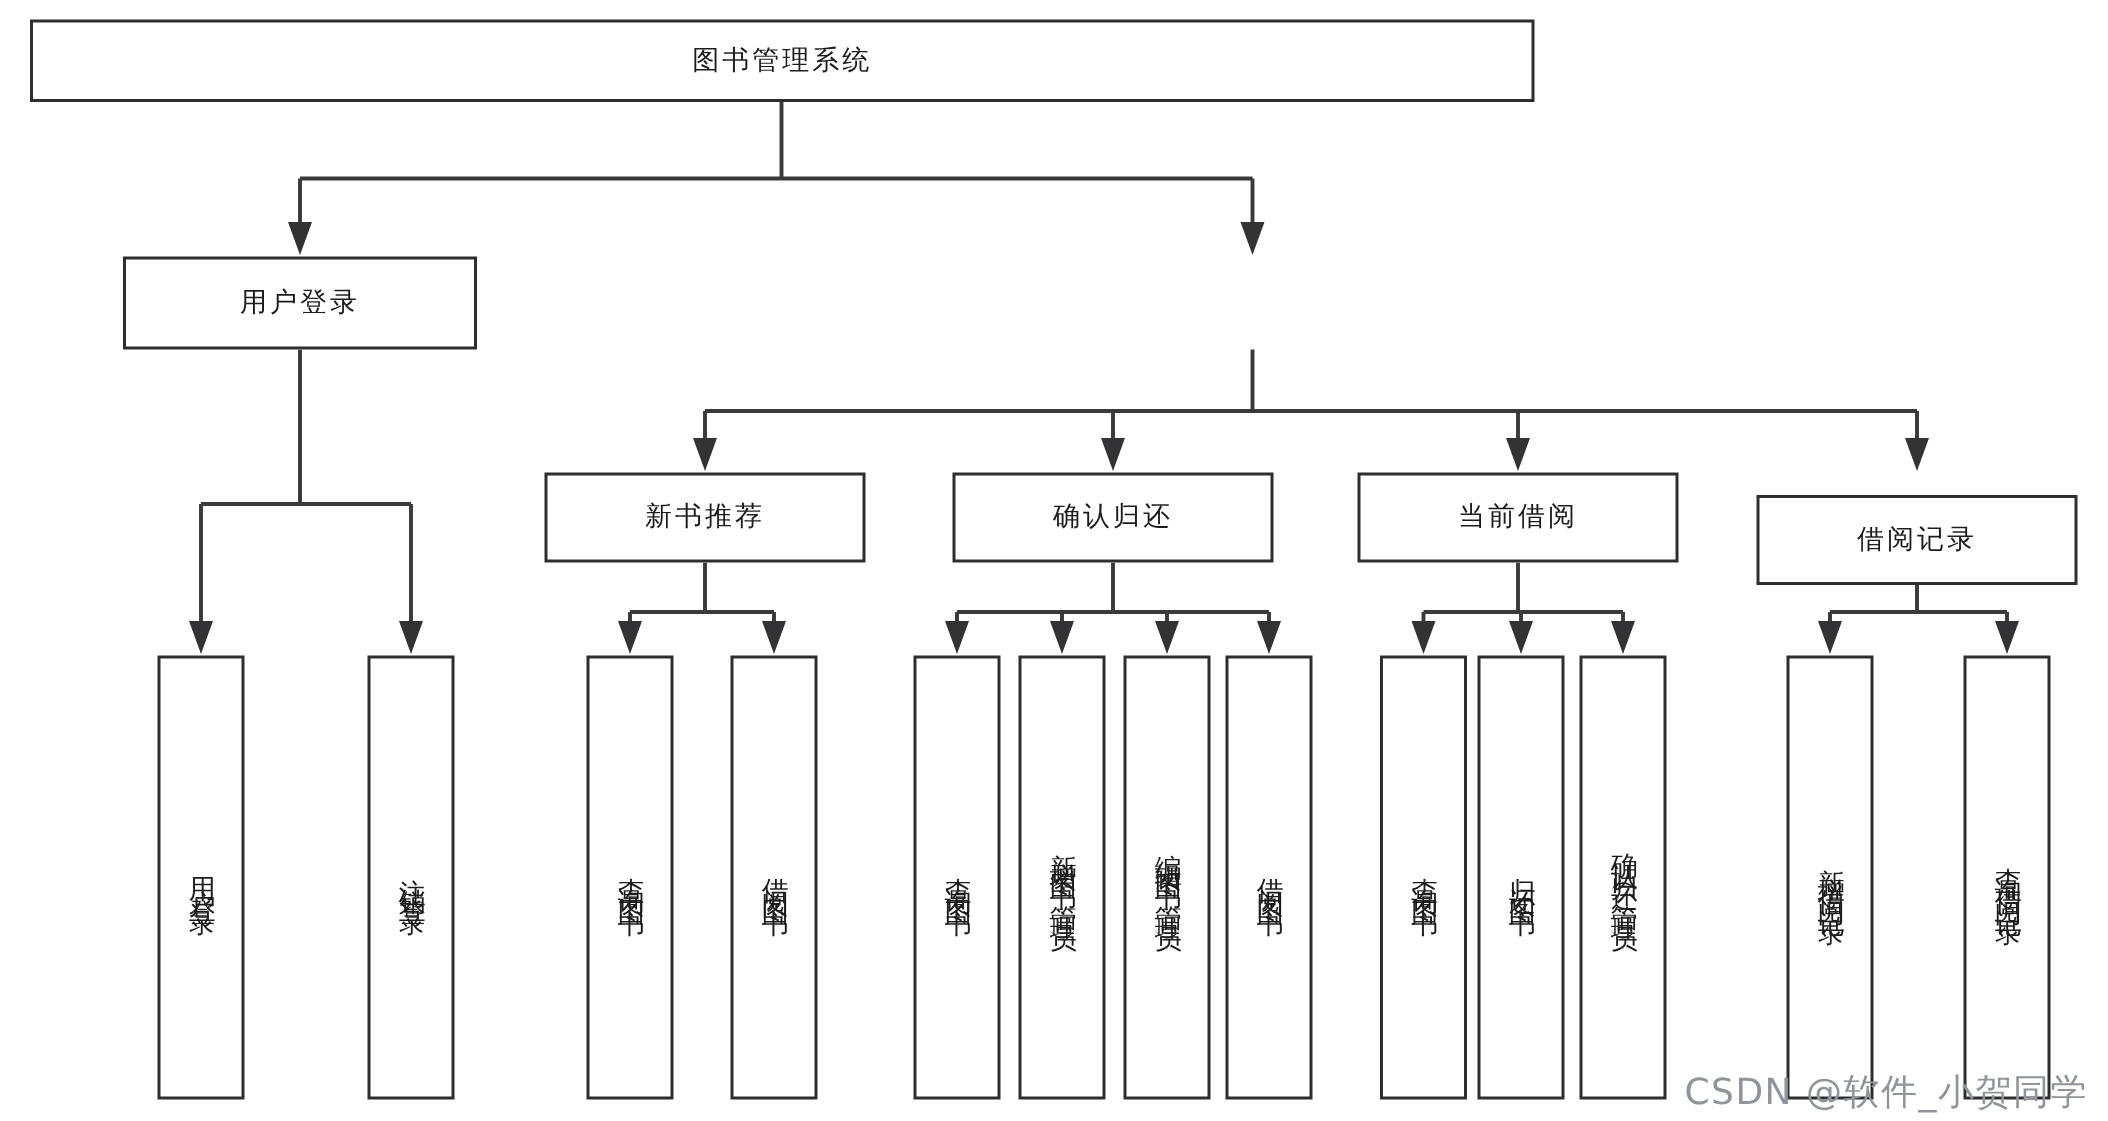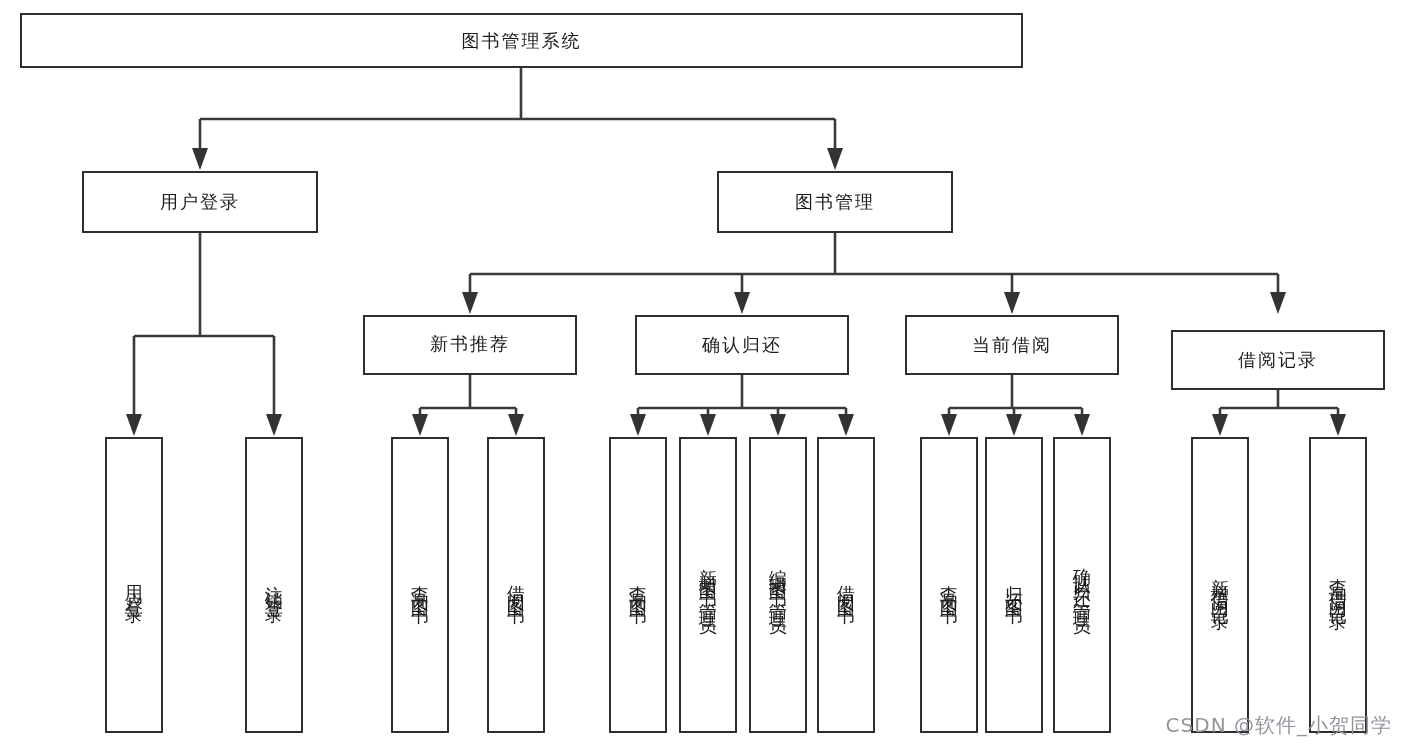--- a/index.html
+++ b/index.html
@@ -44,21 +44,21 @@
     writing-mode: vertical-rl;
     text-orientation: mixed;
     letter-spacing: 7px;
     font-size: 18px;
     white-space: nowrap;
   }
   .watermark {
     position: absolute;
     top: 712px;
     right: 13px;
-    font-size: 20px;
+    font-size: 24px;
     color: #90959c;
     letter-spacing: 1px;
     white-space: nowrap;
   }
 </style>
 </head>
 <body>
 
 <div class="canvas">
 
@@ -91,21 +91,20 @@
       <polygon points="1006,414 1022,414 1014,436"></polygon>
       <polygon points="1074,414 1090,414 1082,436"></polygon>
       <polygon points="1212,414 1228,414 1220,436"></polygon>
       <polygon points="1330,414 1346,414 1338,436"></polygon>
     </g>
   </svg>
 
   <div class="node" style="left:20px; top:13px; width:1003px; height:55px;">图书管理系统</div>
 
   <div class="node" style="left:82px; top:171px; width:236px; height:62px;">用户登录</div>
-  <div class="node" style="left:717px; top:171px; width:236px; height:62px;">图书管理</div>
 
   <div class="node" style="left:363px; top:315px; width:214px; height:60px;font-family:Liberation Serif, serif;">新书推荐</div>
   <div class="node" style="left:635px; top:315px; width:214px; height:60px;">确认归还</div>
   <div class="node" style="left:905px; top:315px; width:214px; height:60px;">当前借阅</div>
   <div class="node" style="left:1171px; top:330px; width:214px; height:60px;">借阅记录</div>
 
   <div class="node leaf" style="left:105px; top:437px; width:58px; height:296px;">
     <span class="vtext">用户登录</span>
   </div>
   <div class="node leaf" style="left:245px; top:437px; width:58px; height:296px;">

